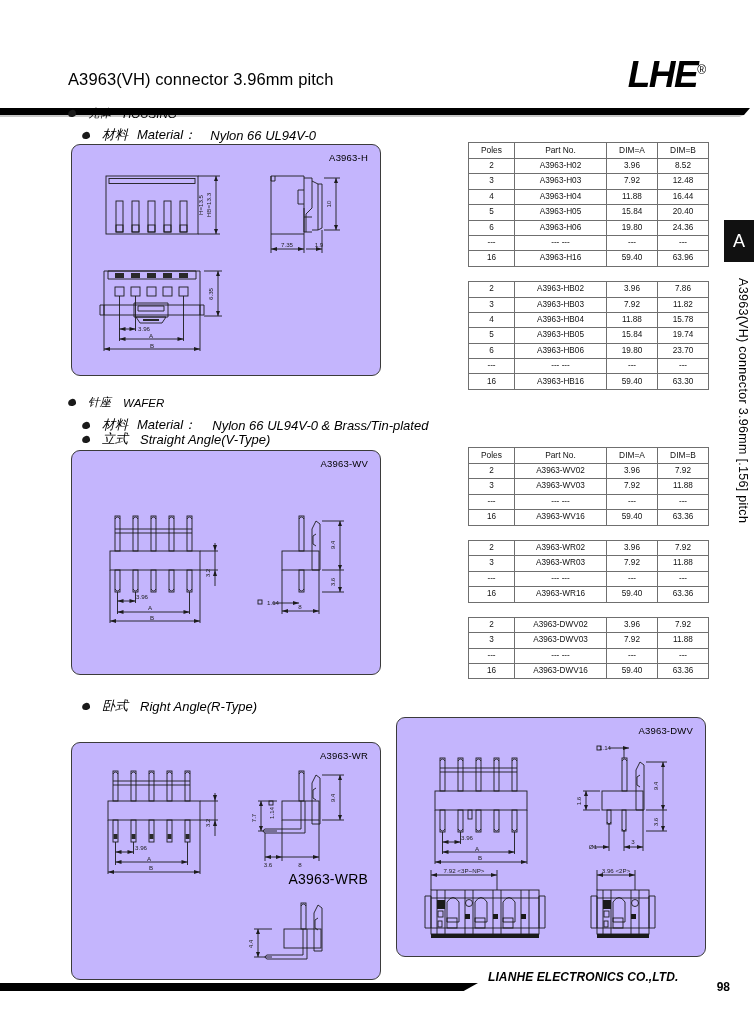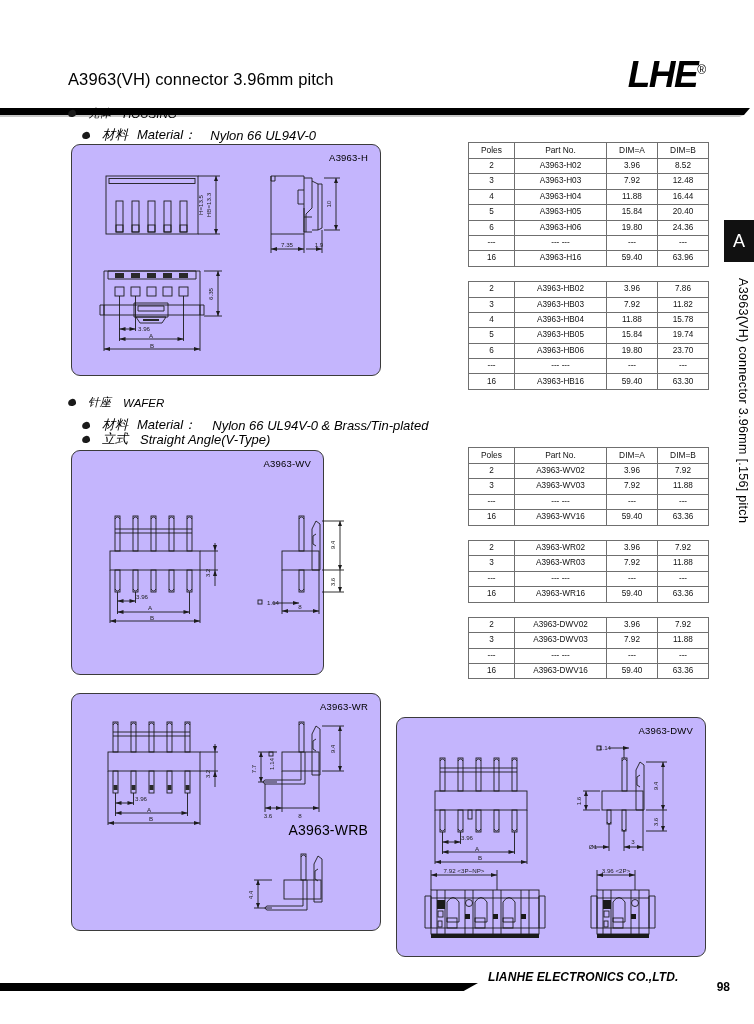--- a/index.html
+++ b/index.html
@@ -377,21 +377,21 @@
     </div>
   </div>
   <div class="sec" style="left:82px; top:430px;">
     <div class="bullet-row">
       <span class="bullet"></span>
       <span class="sec-sub">立式</span>
       <span class="sec-sub">Straight Angle(V-Type)</span>
     </div>
   </div>
 
-  <div class="panel" style="left:71px; top:450px; width:253px; height:225px;">
+  <div class="panel" style="left:71px; top:450px; width:310px; height:225px;">
     <div class="partno">A3963-WV</div>
     <svg width="308" height="223" viewBox="0 0 308 223">
       <g stroke="#1c1c1c" fill="none" stroke-width="0.9">
 
         <rect x="38" y="100" width="90" height="19"></rect>
 
         <rect x="43" y="65" width="5" height="35"></rect>
           <path d="M43 68 q2.5 -4 5 0"></path>
         <rect x="61" y="65" width="5" height="35"></rect>
           <path d="M61 68 q2.5 -4 5 0"></path>
@@ -568,21 +568,21 @@
   </div>
 
   <div class="sec" style="left:82px; top:697px;">
     <div class="bullet-row">
       <span class="bullet"></span>
       <span class="sec-sub">卧式</span>
       <span class="sec-sub">Right Angle(R-Type)</span>
     </div>
   </div>
 
-  <div class="panel" style="left:71px; top:693px; width:310px; height:238px;">
+  <div class="panel" style="left:71px; top:742px; width:310px; height:238px;">
     <div class="partno">A3963-WR</div>
     <div class="partno2" style="top:128px;">A3963-WRB</div>
     <svg width="308" height="236" viewBox="0 0 308 236">
       <g stroke="#1c1c1c" fill="none" stroke-width="0.9">
 
         <rect x="36" y="58" width="92" height="19"></rect>
         <rect x="41" y="28" width="5" height="30"></rect>
           <path d="M41 31 q2.5 -4 5 0"></path>
         <rect x="59" y="28" width="5" height="30"></rect>
           <path d="M59 31 q2.5 -4 5 0"></path>

